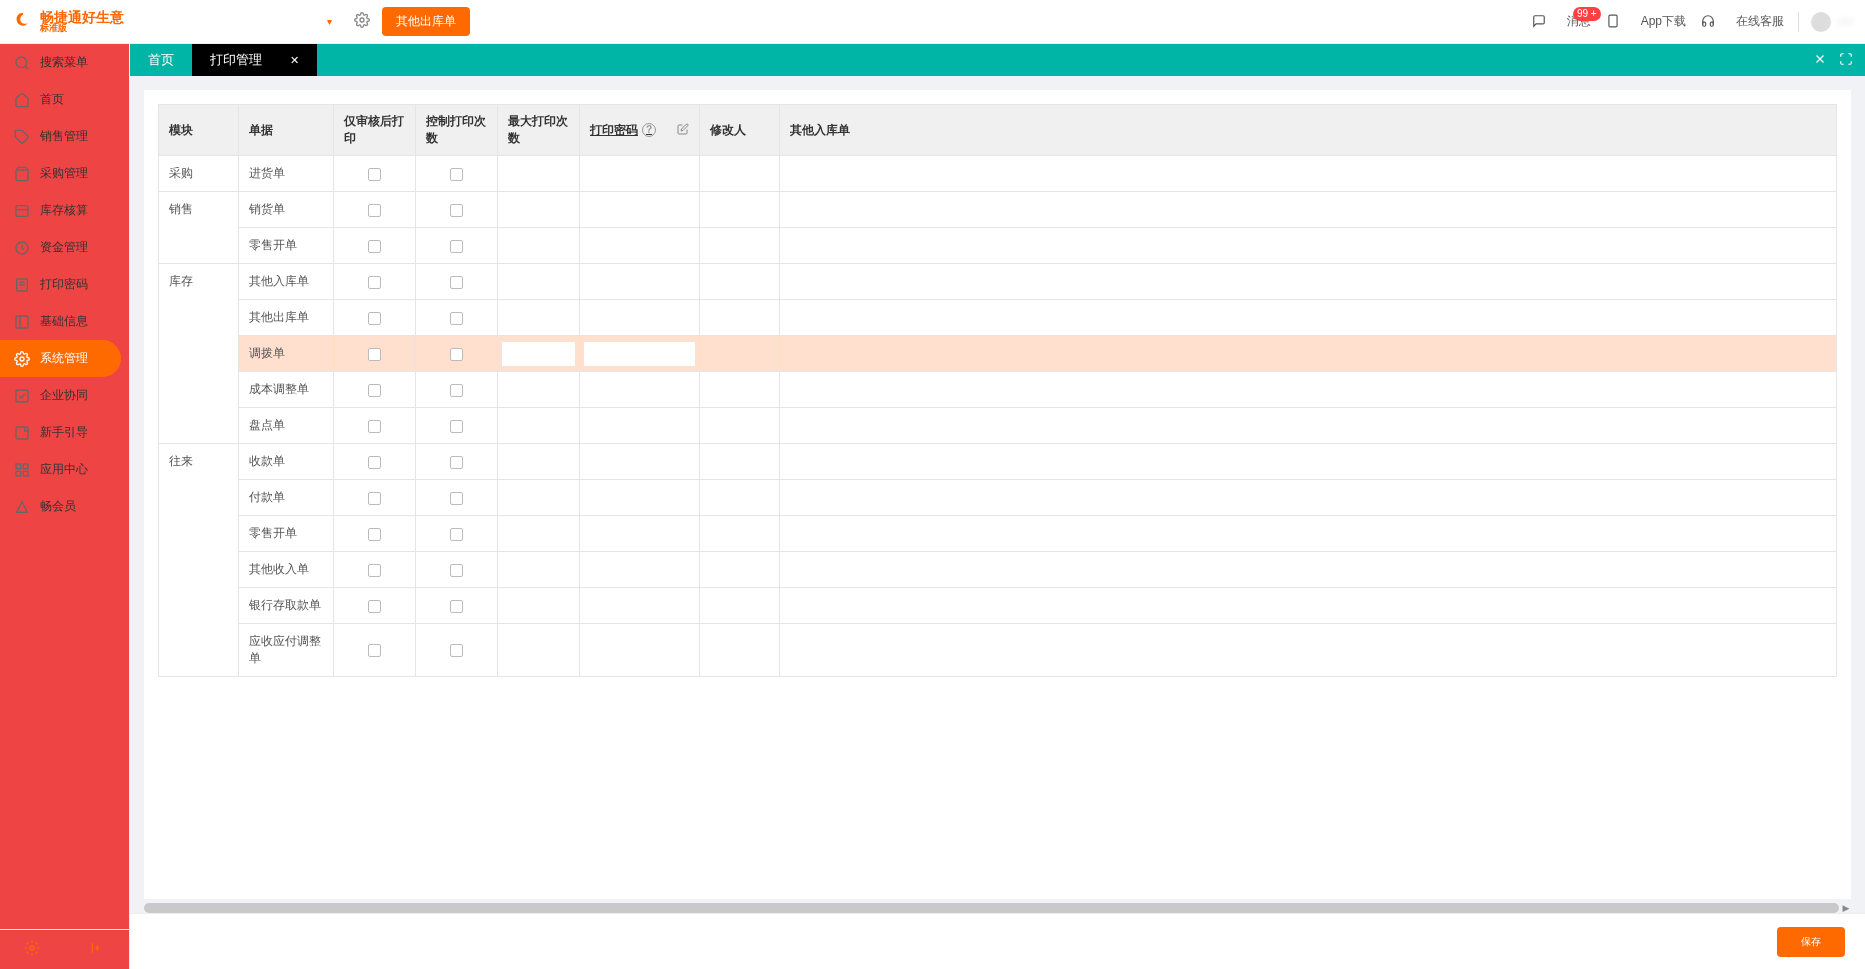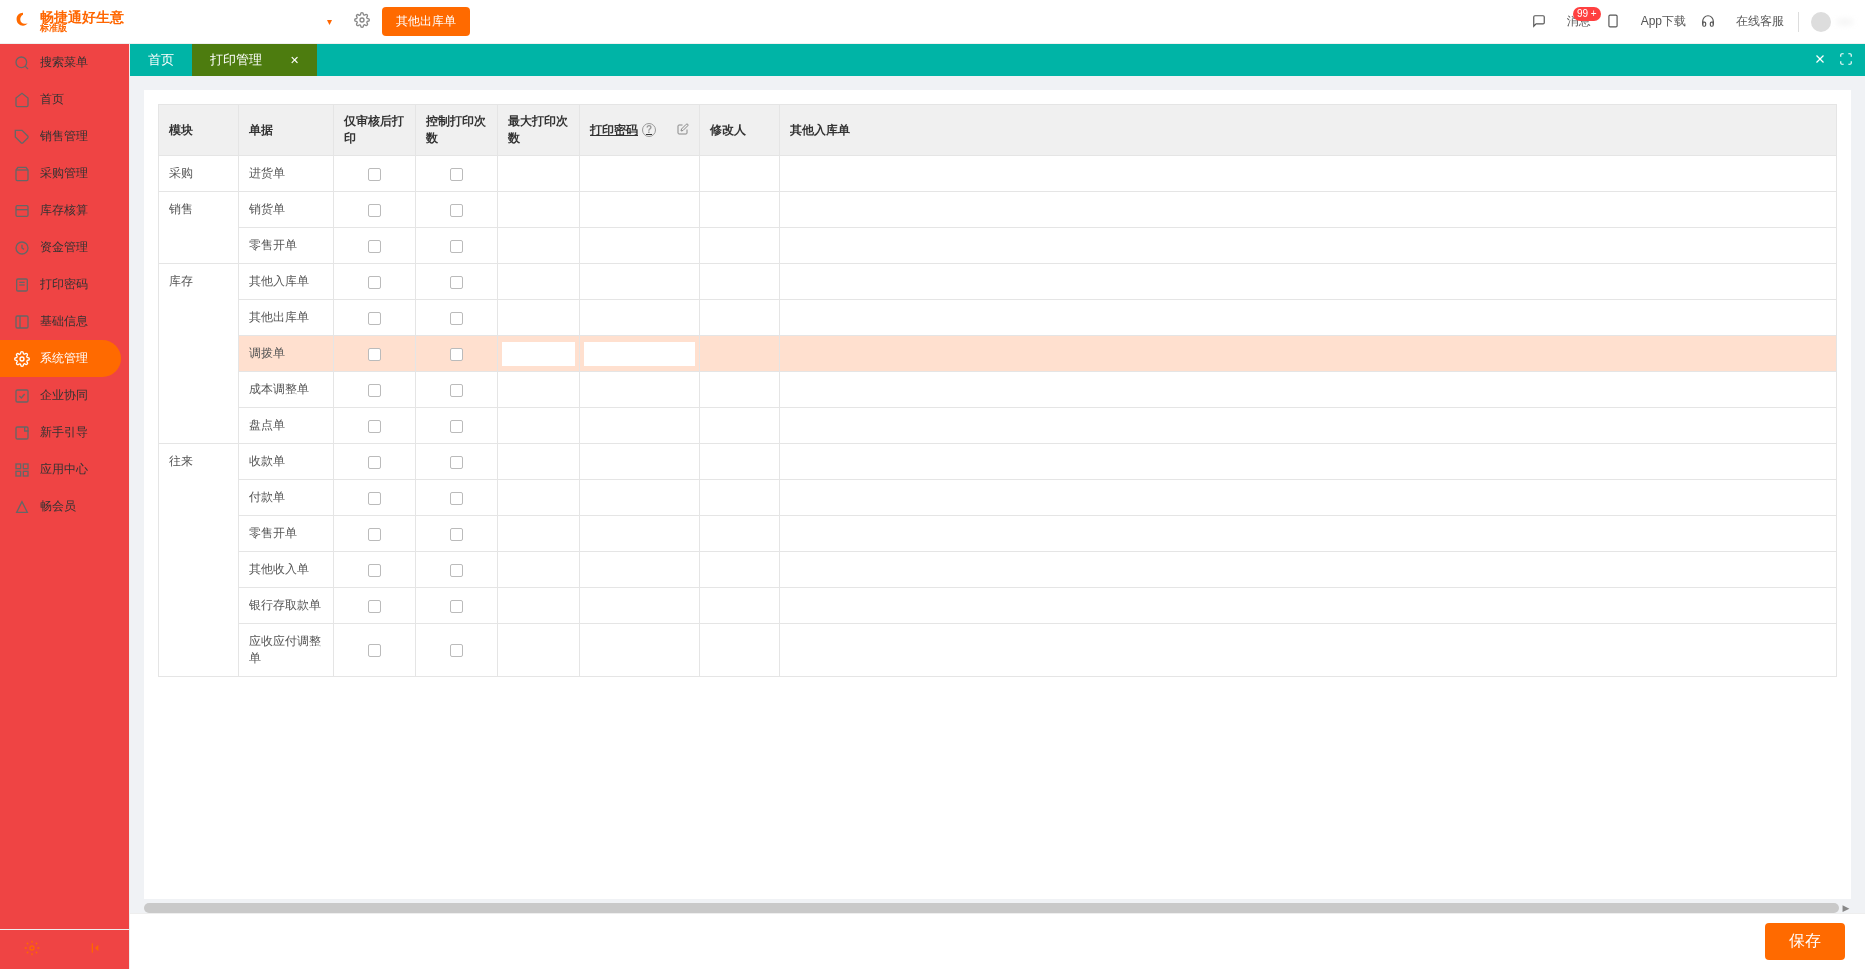--- a/index.html
+++ b/index.html
@@ -29,21 +29,21 @@
 .sidebar-item { display: flex; align-items: center; gap: 10px; padding: 10px 14px; color: #333; cursor: pointer; }
 .sidebar-item-active { background: #ff6a00; color: #fff; border-top-right-radius: 20px; border-bottom-right-radius: 20px; margin-right: 8px; }
 .sidebar-item .si-icon { width: 16px; height: 16px; color: #666; }
 .sidebar-item-active .si-icon { color: #fff; }
 .sidebar-footer { height: 40px; border-top: 1px solid #eee; display: flex; align-items: center; justify-content: space-around; }
 .sidebar-footer-icon { color: #f60; cursor: pointer; font-size: 16px; }
 
 
 .tabbar { position: absolute; left: 130px; right: 0; top: 44px; height: 32px; background: #00b4a6; display: flex; align-items: center; color: #fff; }
 .tab { padding: 0 18px; height: 100%; display: flex; align-items: center; gap: 6px; cursor: pointer; font-size: 13px; }
-.tab-active { background: #4d7c0f; gap: 28px; }
+.tab-active { background: #000000; gap: 28px; }
 .tab-close { font-size: 11px; cursor: pointer; }
 .tabbar-right { margin-left: auto; display: flex; align-items: center; gap: 12px; padding-right: 12px; }
 .tabbar-icon { cursor: pointer; }
 
 
 .content-wrap { position: absolute; left: 130px; right: 0; top: 76px; bottom: 56px; background: #f0f2f5; padding: 14px; }
 .panel { background: #fff; height: 100%; padding: 14px; overflow: auto; }
 
 table.print-table { width: 100%; border-collapse: collapse; table-layout: fixed; }
 .print-table th { background: #f0f0f0; color: #333; font-weight: 600; text-align: left; padding: 8px 10px; border: 1px solid #e5e5e5; font-size: 12px; }
@@ -58,21 +58,21 @@
 .col-modifier { width: 80px; }
 .col-time { }
 .checkbox { width: 13px; height: 13px; display: inline-block; border: 1px solid #bbb; border-radius: 2px; background: #fff; vertical-align: middle; }
 .edit-input { width: 100%; height: 24px; border: 1px solid #fff; background: #fff; padding: 0 4px; }
 .help-q { display: inline-block; width: 14px; height: 14px; border: 1px solid #999; border-radius: 50%; text-align: center; line-height: 12px; font-size: 10px; color: #999; margin-left: 4px; }
 .batch-edit { margin-left: auto; color: #888; font-size: 12px; }
 .th-flex { display: flex; align-items: center; text-decoration: underline; }
 
 
 .bottom-bar { position: absolute; left: 130px; right: 0; bottom: 0; height: 56px; background: #fff; display: flex; align-items: center; justify-content: flex-end; padding: 0 20px; border-top: 1px solid #eee; }
-.save-btn { background: #ff6a00; color: #fff; border: none; border-radius: 4px; padding: 8px 24px; font-size: 16px; cursor: pointer; }
+.save-btn { background: #ff6a00; color: #fff; border: none; border-radius: 4px; padding: 8px 24px; font-size: 10px; cursor: pointer; }
 
 
 .hscroll { position: absolute; left: 144px; right: 14px; bottom: 56px; height: 10px; }
 .hscroll-thumb { position: absolute; left: 0; right: 12px; height: 10px; background: #c9c9c9; border-radius: 5px; }
 .hscroll-arrow { position: absolute; right: 0; width: 10px; height: 10px; display: flex; align-items: center; justify-content: center; color: #888; font-size: 9px; }
 
 .blur-text { filter: blur(3px); color: #999; }
 </style>
 </head>
 <body>

